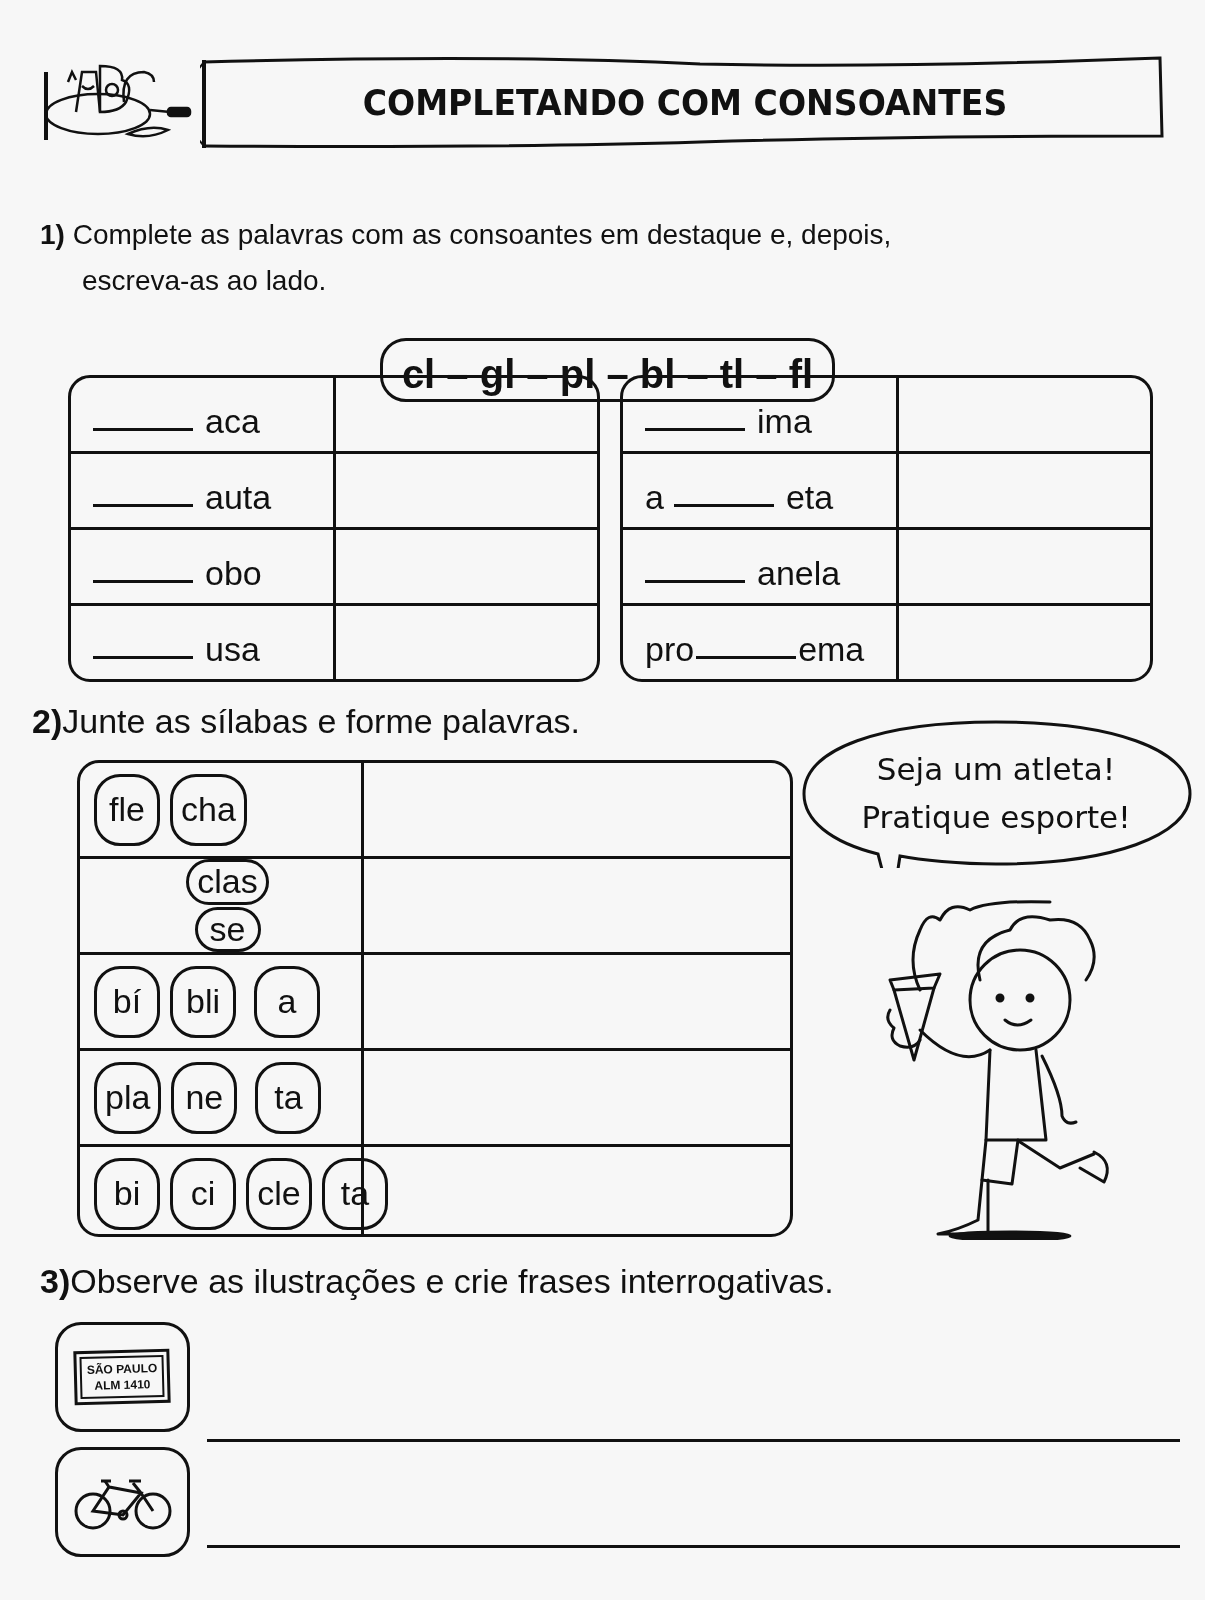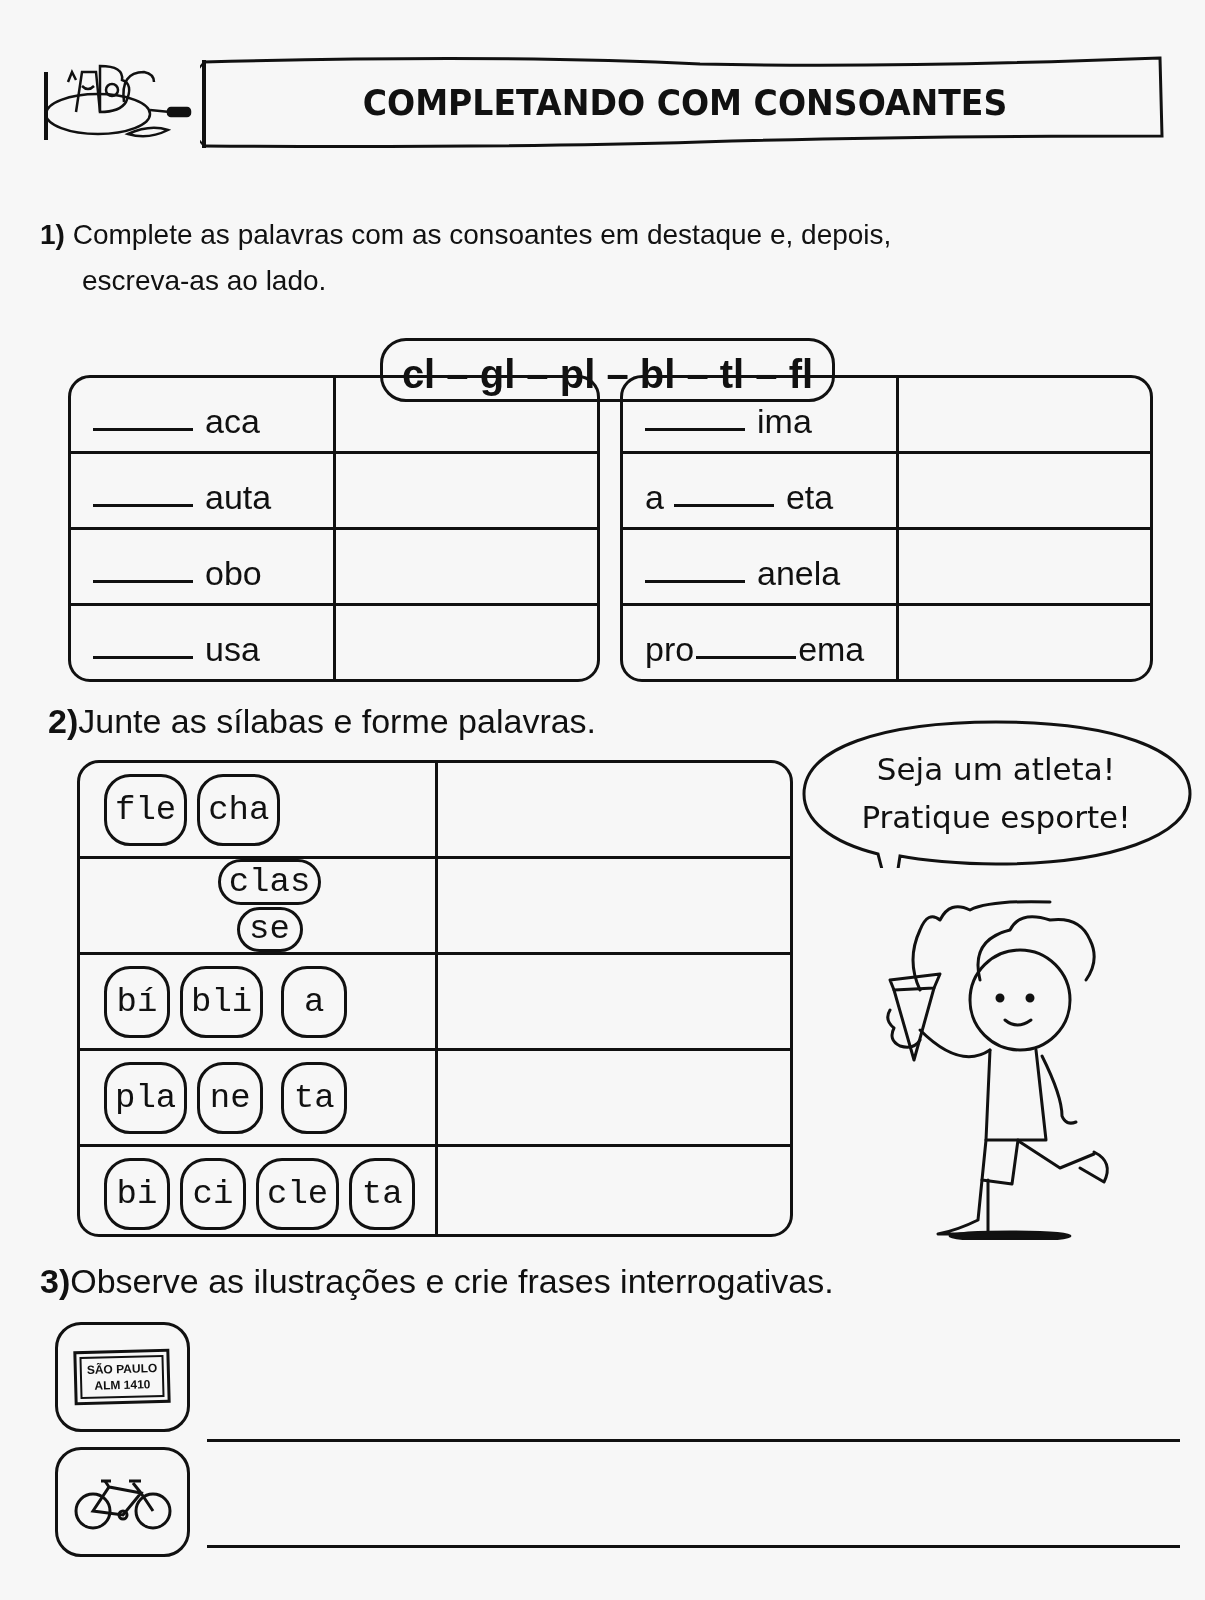--- a/index.html
+++ b/index.html
@@ -31,25 +31,25 @@
   .t1 .c1 { width: 265px; }
   .t2 { left: 620px; top: 375px; width: 533px; height: 307px; }
   .t2 .row { height: 76px; }
   .t2 .row:last-child { height: 73px; }
   .t2 .c1 { width: 276px; }
   .word { position: absolute; left: 22px; bottom: 10px; font-size: 34px; white-space: nowrap; }
   .blank { display: inline-block; width: 100px; border-bottom: 3px solid #111; margin-right: 12px; vertical-align: 2px; }
   .blank.tight { margin: 0 2px; }
   .pre { margin-right: 10px; }
 
-  .q2 { position: absolute; left: 48px; top: 702px; font-size: 34px; }
+  .q2 { position: absolute; left: 32px; top: 702px; font-size: 34px; }
   .t3 { left: 77px; top: 760px; width: 716px; height: 477px; }
   .t3 .row { height: 96px; }
   .t3 .row:last-child { height: 93px; }
-  .t3 .c1 { width: 358px; display: flex; align-items: center; padding-left: 24px; gap: 10px; font-family: Liberation Mono, monospace; }
+  .t3 .c1 { width: 284px; display: flex; align-items: center; padding-left: 14px; gap: 10px; }
   .syl { height: 72px; min-width: 66px; padding: 0 8px; border: 3px solid #111; border-radius: 26px;
     font-size: 34px; display: flex; align-items: center; justify-content: center; }
   .syl.gap { margin-left: 8px; }
 
   .bubble { position: absolute; left: 800px; top: 718px; width: 392px; height: 150px; }
   .bubble-text { position: absolute; left: 800px; top: 745px; width: 392px; text-align: center;
     font-family: "DejaVu Sans", sans-serif; font-size: 31px; line-height: 48px; }
 
   .runner { position: absolute; left: 880px; top: 880px; width: 310px; height: 360px; }
 

